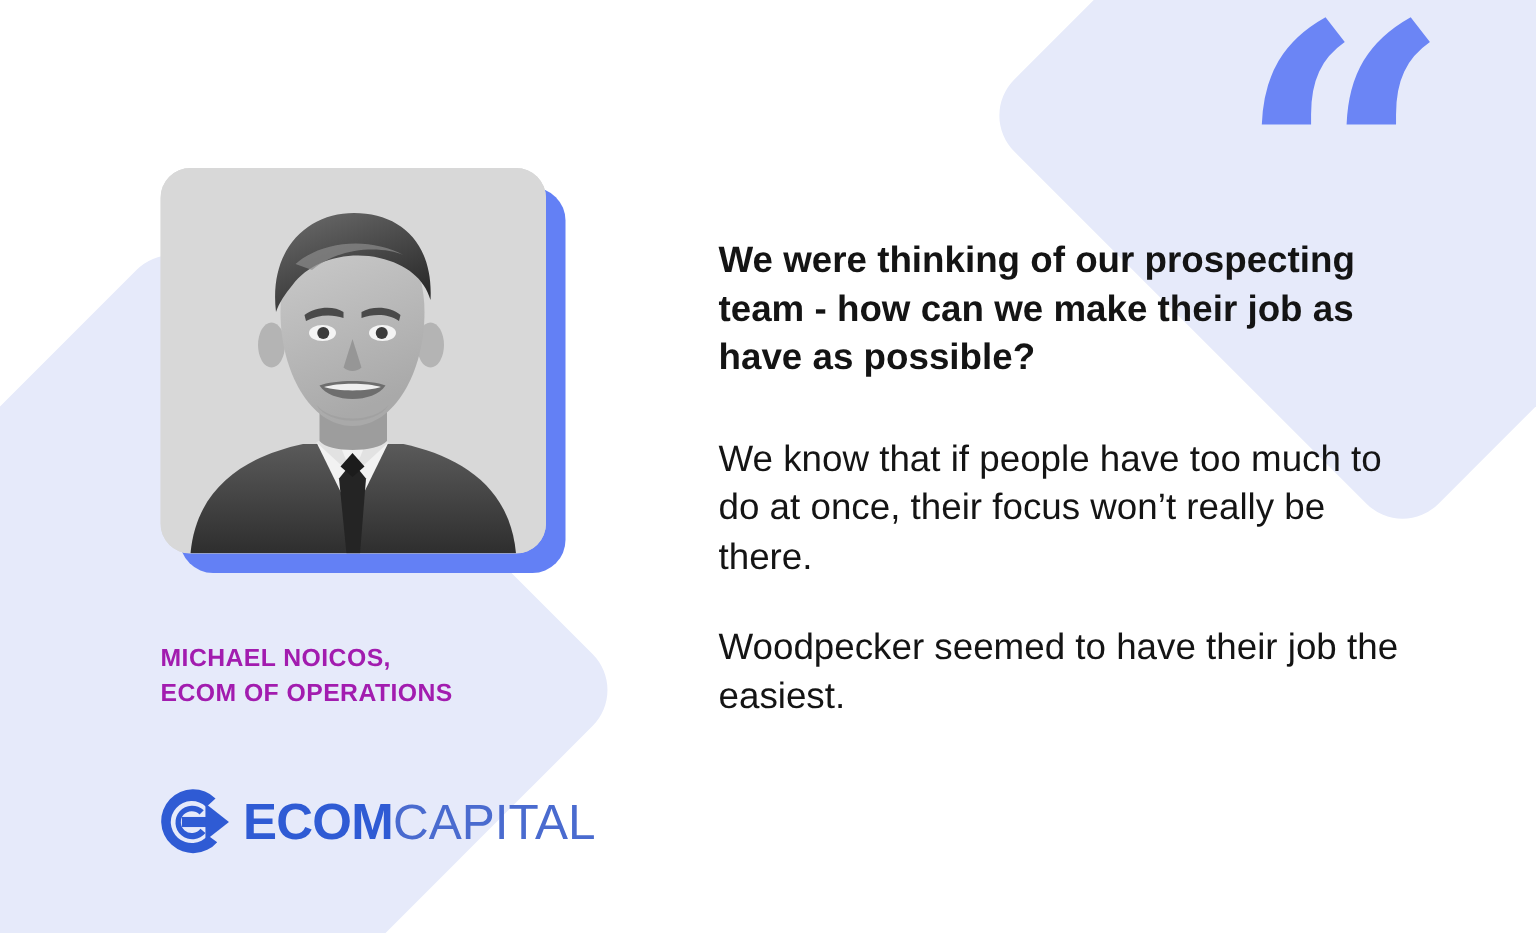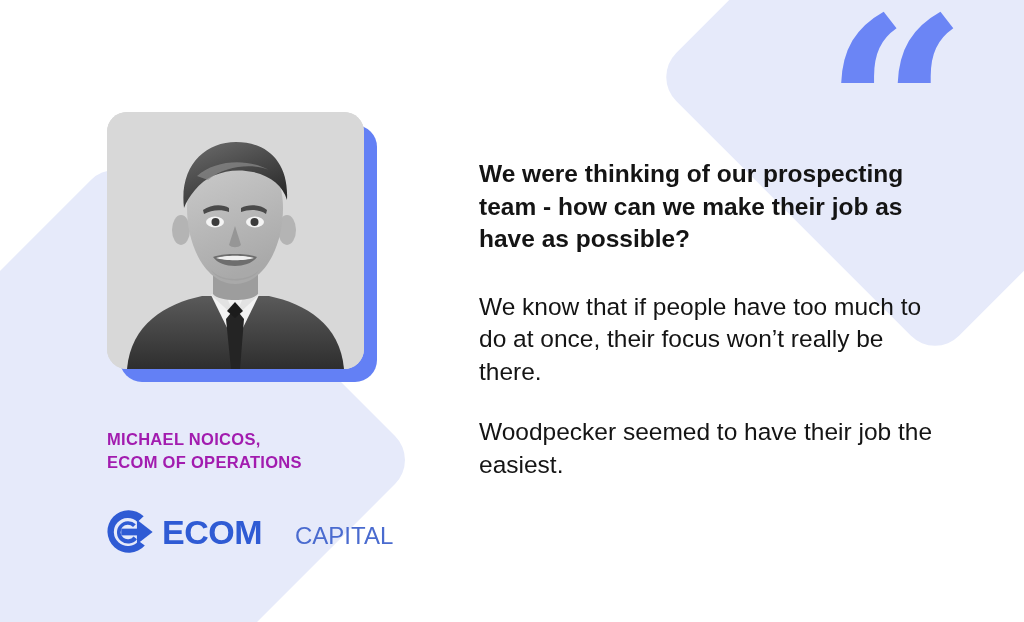--- a/index.html
+++ b/index.html
@@ -105,21 +105,21 @@
     letter-spacing: 0.3px;
     color: #a21caf;
     line-height: 1.42;
     white-space: nowrap;
   }
 
   
   #logo {
     position: absolute;
     left: 100px;
-    top: 504px;
+    top: 520px;
     display: flex;
     align-items: center;
     gap: 6px;
   }
   #logo-mark {
     width: 56px;
     height: 56px;
     flex: none;
   }
   #logo-wordmark {
@@ -127,25 +127,24 @@
     align-items: baseline;
     line-height: 1;
   }
   #logo-ecom {
     font-size: 34px;
     font-weight: 700;
     color: #2f5bd4;
     letter-spacing: -0.5px;
   }
   #logo-capital {
-    font-size: 24px;
+    font-size: 33px;
     font-weight: 400;
     color: #4a6bcf;
     letter-spacing: 0px;
-    padding-left: 33px;
   }
 
   
   #quote-block {
     position: absolute;
     left: 479px;
     top: 158px;
     width: 470px;
   }
   .quote-para {

